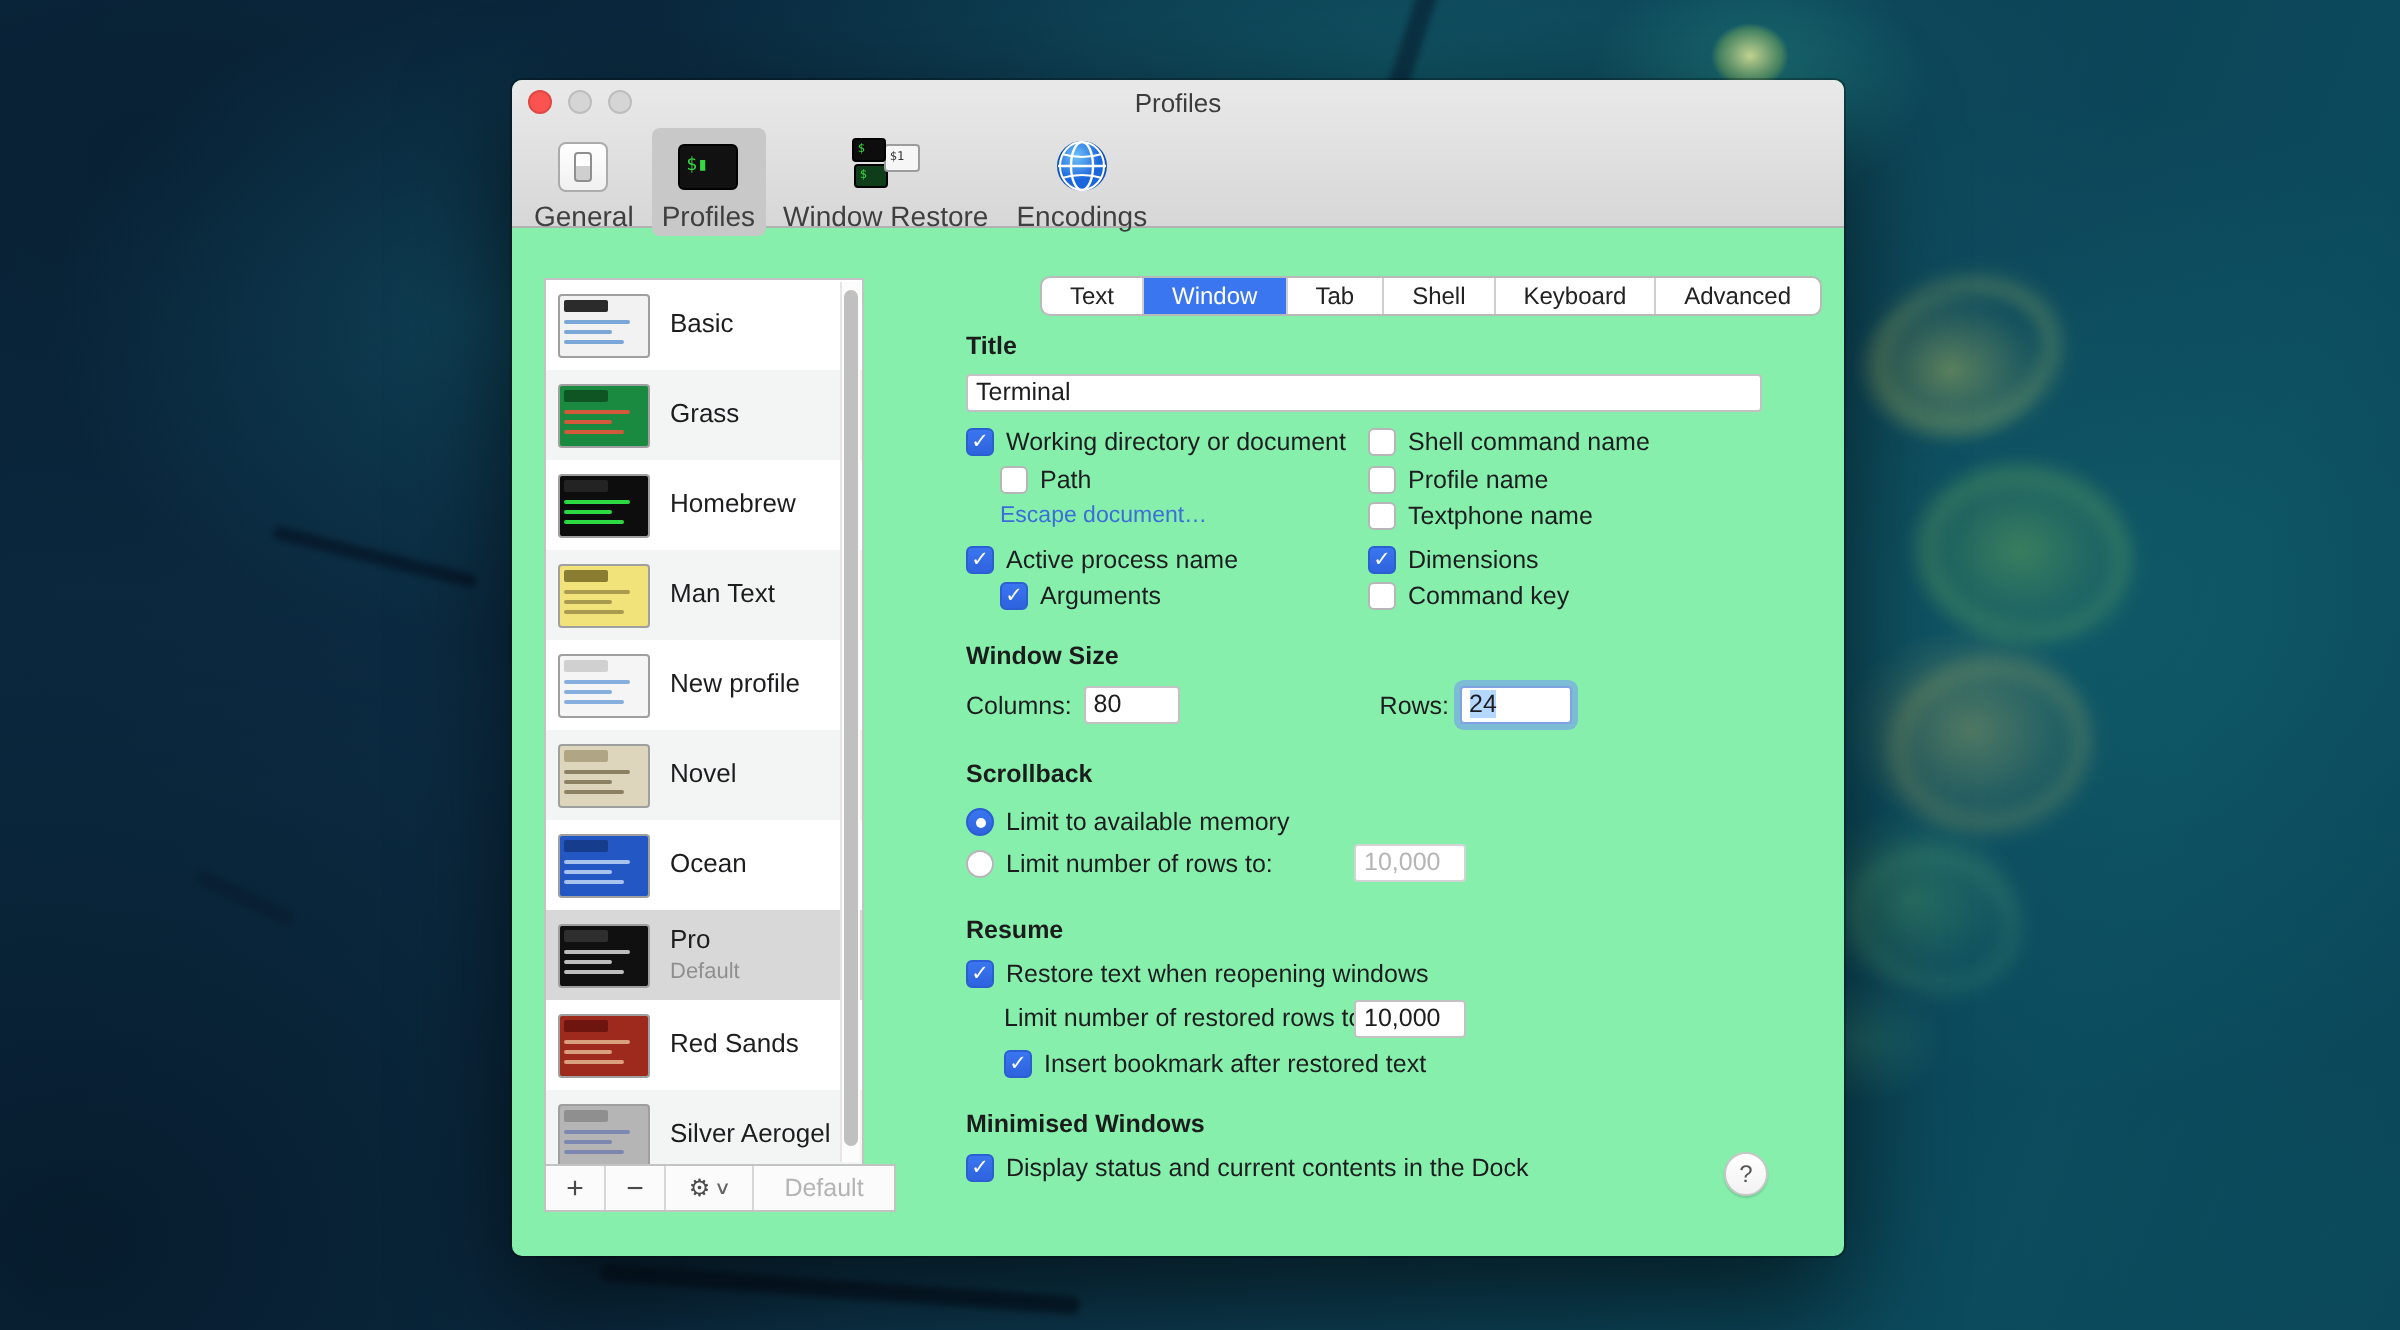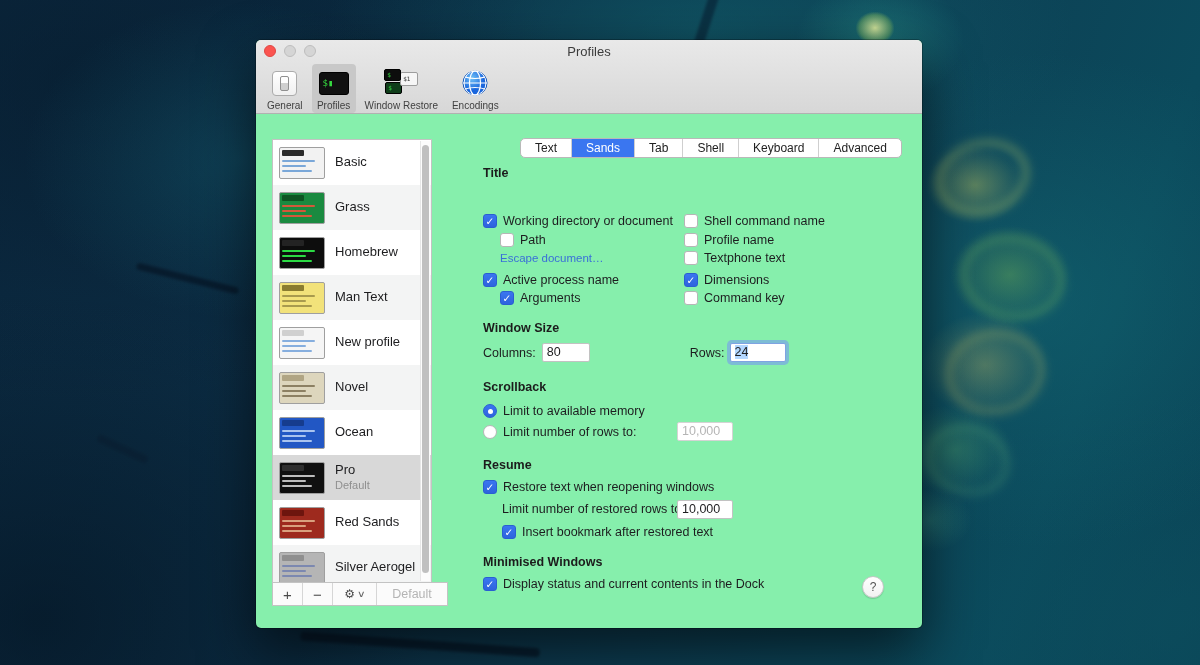--- a/index.html
+++ b/index.html
@@ -46,21 +46,21 @@
   .win-title { position:absolute; left:0; right:0; top:4px; text-align:center; font-size:13px; color:#3c3c3c; }
   .lights { position:absolute; left:8px; top:5px; display:flex; gap:8px; }
   .light { width:12px; height:12px; border-radius:50%; }
   .light.close { background:#fb5450; border:1px solid #df4744; }
   .light.dim { background:#d5d5d5; border:1px solid #bdbdbd; }
 
   .toolbar { position:absolute; left:6px; top:24px; display:flex; gap:4px; }
   .tb-btn { display:flex; flex-direction:column; align-items:center; padding:3px 5px 2px; border-radius:4px; }
   .tb-btn.sel { background:#c8c8c8; }
   .tb-icon { width:34px; height:32px; display:flex; align-items:center; justify-content:center; }
-  .tb-label { font-size:10px; color:#3f3f3f; margin-top:1px; white-space:nowrap; }
+  .tb-label { font-size:14px; color:#3f3f3f; margin-top:1px; white-space:nowrap; }
 
   .ic-general { width:25px; height:25px; background:linear-gradient(#fff,#f0f0f0); border:1px solid #ababab;
                 border-radius:4px; display:flex; align-items:center; justify-content:center; }
   .ic-general .switch { width:9px; height:15px; border:1px solid #8f8f8f; border-radius:2px;
                 background:linear-gradient(#fdfdfd 0 45%, #cfcfcf 45%); }
   .ic-profiles { width:30px; height:23px; background:#111; border:1px solid #000; border-radius:3px;
                  color:#35d93f; font-family:"DejaVu Sans Mono",monospace; font-size:9px; line-height:20px;
                  padding-left:3px; text-align:left; }
   .ic-wingroups { position:relative; width:34px; height:28px; }
   .ic-wingroups .w1 { position:absolute; left:0; top:0; width:17px; height:12px; background:#0d0d0d; border:1px solid #000;
@@ -324,28 +324,29 @@
       <span class="lf-gear">
         <span>⚙</span>
         <span class="chev">∨</span>
       </span>
       <span class="lf-default">Default</span>
     </div>
   </div>
 
   <div class="seg-tabs">
     <span class="seg">Text</span>
-    <span class="seg sel">Sands</span>
+    <span class="seg sel">Window</span>
     <span class="seg">Tab</span>
     <span class="seg">Shell</span>
     <span class="seg">Keyboard</span>
     <span class="seg">Advanced</span>
   </div>
 
   <div class="hdr" style="left:227px; top:126px;">Title</div>
+  <div class="field title-input">Terminal</div>
 
   <div class="col col-left">
     <div class="cbrow">
       <span class="cb checked"></span>
       <span>Working directory or document</span>
     </div>
     <div class="cbrow ind">
       <span class="cb"></span>
       <span>Path</span>
     </div>
@@ -366,21 +367,21 @@
     <div class="cbrow">
       <span class="cb"></span>
       <span>Shell command name</span>
     </div>
     <div class="cbrow">
       <span class="cb"></span>
       <span>Profile name</span>
     </div>
     <div class="cbrow">
       <span class="cb"></span>
-      <span>Textphone text</span>
+      <span>Textphone name</span>
     </div>
     <div class="cbrow" style="margin-top:3px;">
       <span class="cb checked"></span>
       <span>Dimensions</span>
     </div>
     <div class="cbrow">
       <span class="cb"></span>
       <span>Command key</span>
     </div>
   </div>

